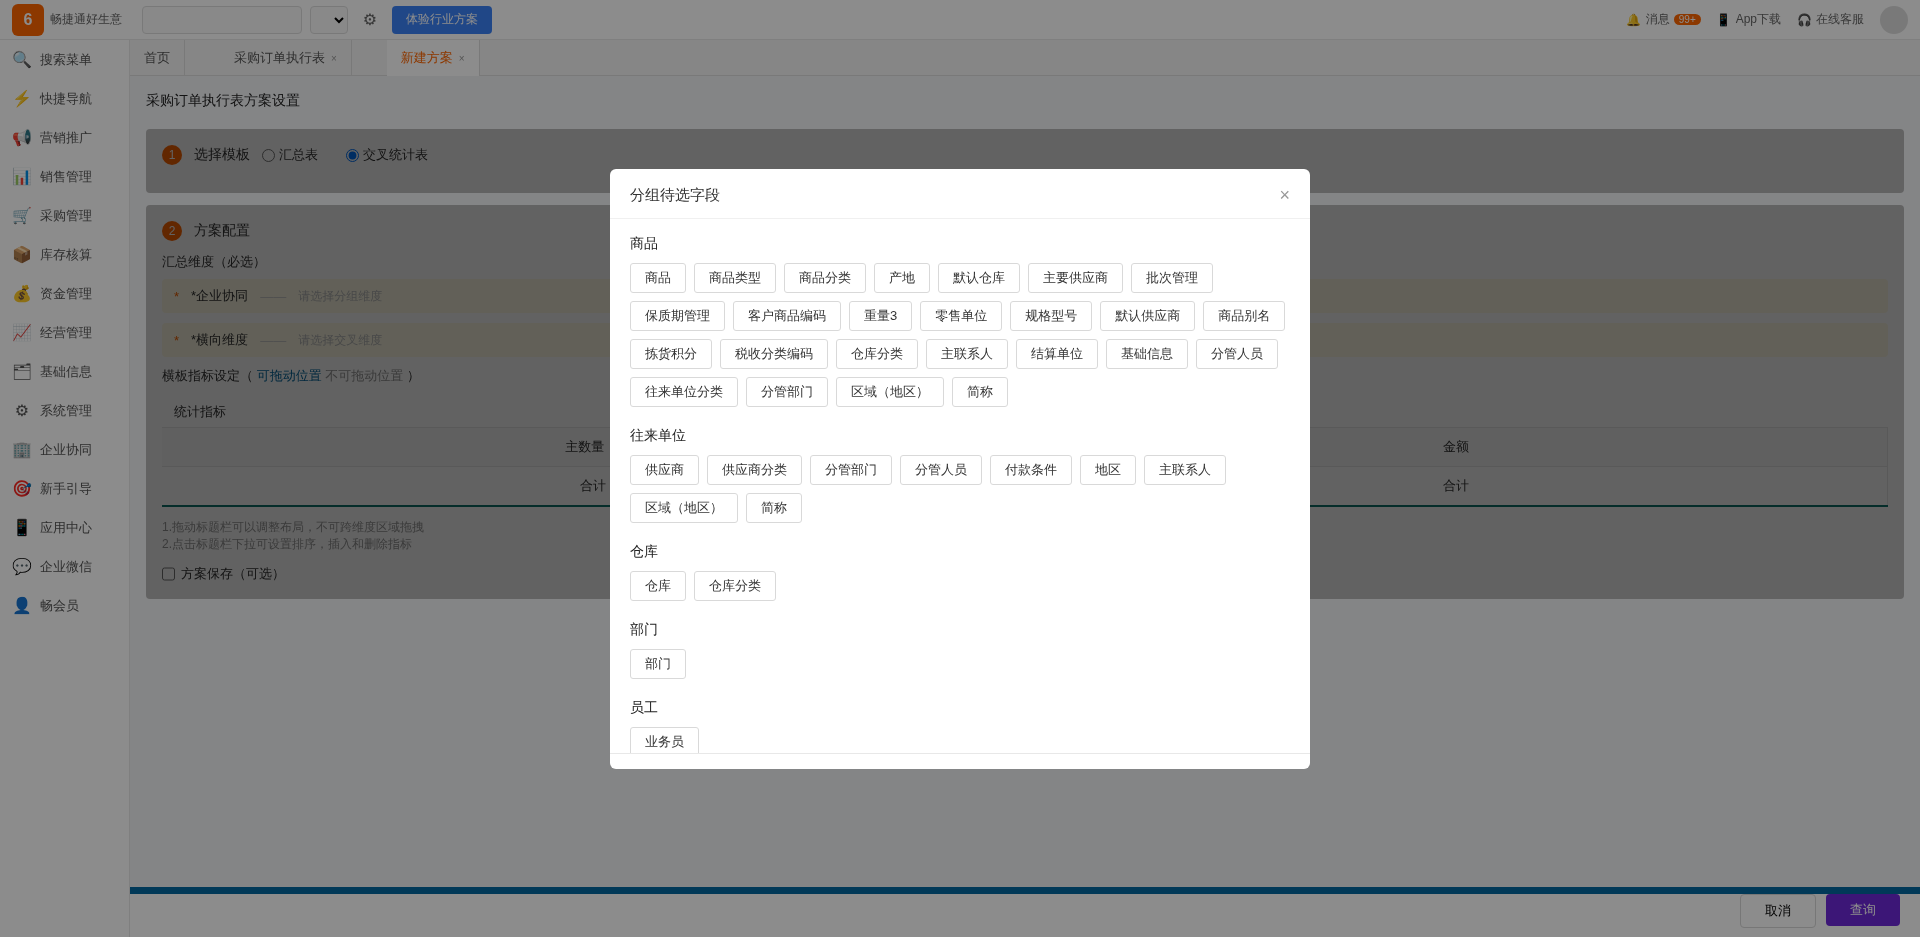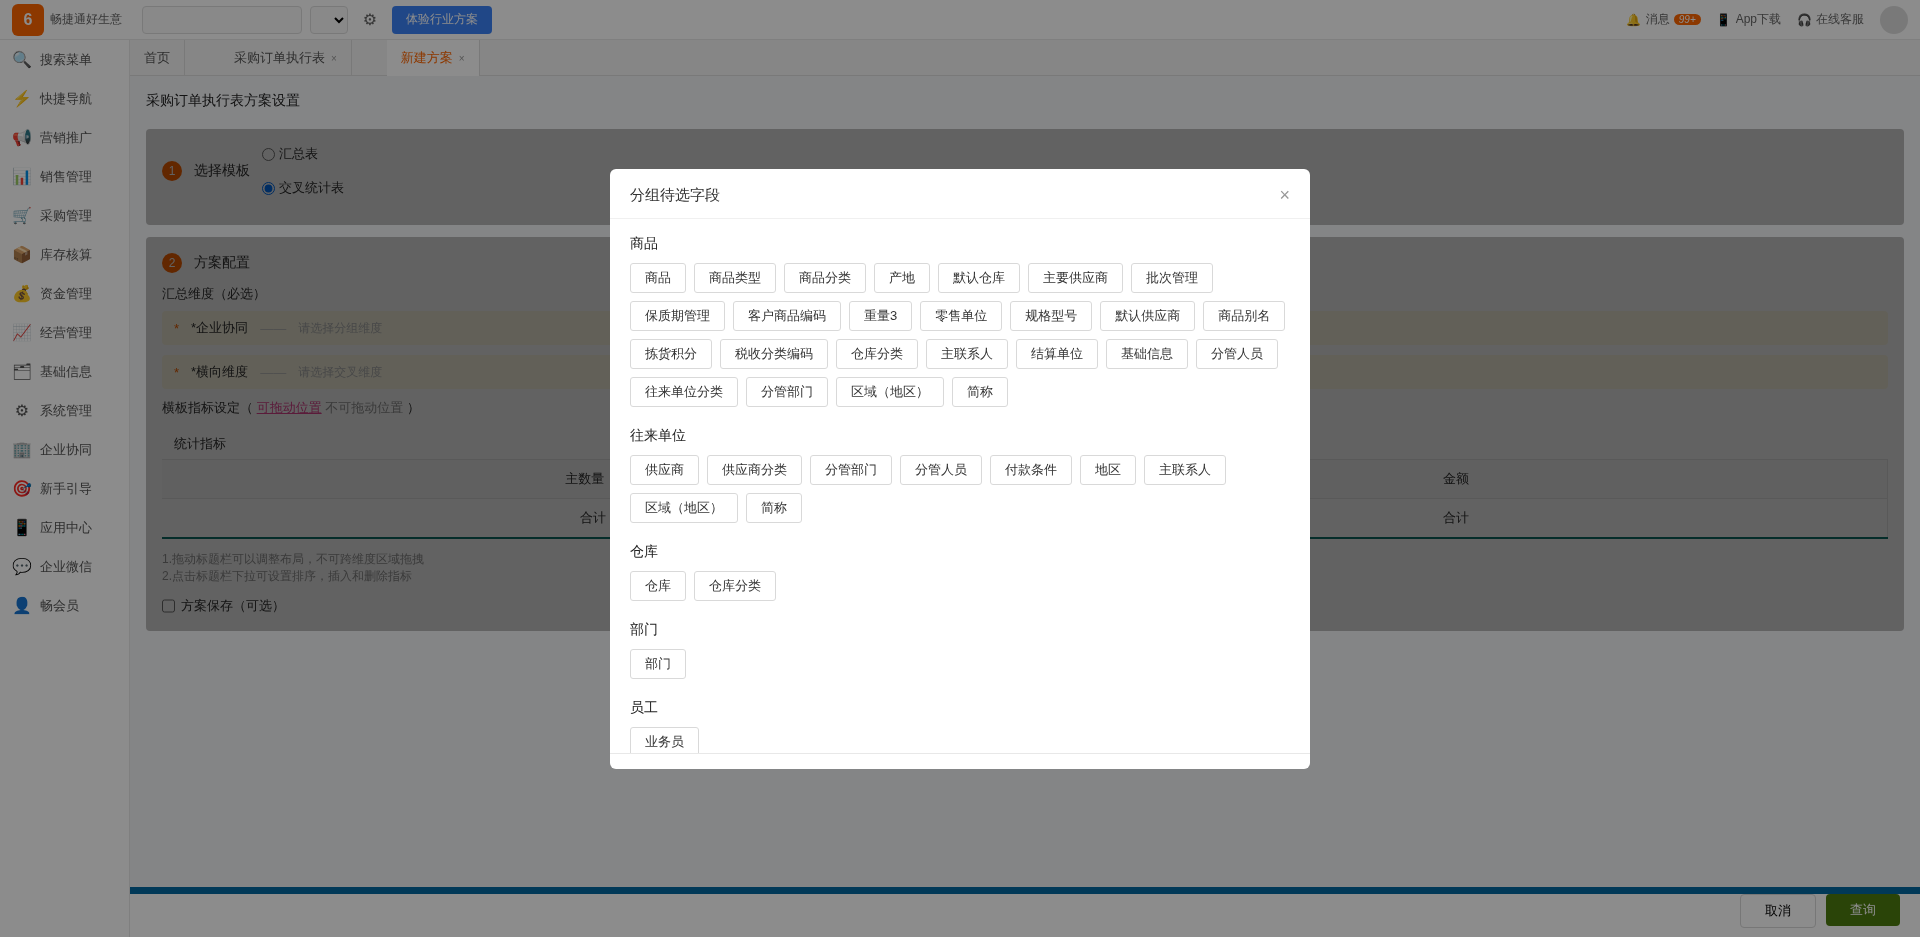--- a/index.html
+++ b/index.html
@@ -42,21 +42,21 @@
     .topbar-btn {
       height: 28px; padding: 0 14px; background: #3b82f6; color: #fff;
       border: none; border-radius: 4px; cursor: pointer; font-size: 12px;
     }
     .topbar-right {
       display: flex; align-items: center; gap: 16px; font-size: 12px; color: #666;
     }
     .topbar-right-item { display: flex; align-items: center; gap: 4px; cursor: pointer; }
     .badge {
       background: #f60; color: #fff; border-radius: 10px;
-      padding: 0 5px; font-size: 10px; min-width: 18px; text-align: center; font-style: italic;
+      padding: 0 5px; font-size: 10px; min-width: 18px; text-align: center;
     }
     .avatar { width: 28px; height: 28px; background: #ddd; border-radius: 50%; }
 
     
     .sidebar {
       position: fixed; top: 40px; left: 0; bottom: 0;
       width: 130px; background: #fff; border-right: 1px solid #e8e8e8;
       display: flex; flex-direction: column; z-index: 50;
       overflow-y: auto;
     }
@@ -89,21 +89,21 @@
 
     
     .config-section { background: #fff; border-radius: 4px; padding: 16px; margin-bottom: 12px; }
     .step-row { display: flex; align-items: center; gap: 12px; margin-bottom: 12px; }
     .step-num {
       width: 20px; height: 20px; background: #f60; color: #fff;
       border-radius: 50%; display: flex; align-items: center; justify-content: center;
       font-size: 12px; flex-shrink: 0;
     }
     .step-label { font-size: 14px; font-weight: 500; }
-    .radio-group { display: flex; gap: 16px; align-items: flex-start; flex-direction: column; }
+    .radio-group { display: flex; gap: 28px; align-items: flex-start; }
     .radio-item { display: flex; align-items: center; gap: 4px; cursor: pointer; font-size: 13px; }
 
     
     .overlay {
       position: fixed; top: 0; left: 0; right: 0; bottom: 0;
       background: rgba(0,0,0,0.45); z-index: 200;
       display: flex; align-items: center; justify-content: center;
     }
 
     
@@ -140,21 +140,21 @@
     .modal-hscroll {
       height: 16px; border-top: 1px solid #e8e8e8;
       display: flex; align-items: center; overflow-x: auto;
       flex-shrink: 0;
     }
     .btn-cancel {
       padding: 7px 24px; border: 1px solid #d9d9d9; border-radius: 4px;
       background: #fff; cursor: pointer; font-size: 13px;
     }
     .btn-confirm {
-      padding: 7px 24px; background: #4d7c0f; color: #fff;
+      padding: 7px 24px; background: #6d28d9; color: #fff;
       border: none; border-radius: 4px; cursor: pointer; font-size: 13px;
     }
 
     
     .table-area { background: #fff; border-radius: 4px; margin-top: 12px; }
     .table-header { display: flex; background: #fafafa; border-bottom: 1px solid #e8e8e8; }
     .table-cell {
       padding: 10px 12px; font-size: 13px; border-right: 1px solid #e8e8e8;
       flex: 1; text-align: center;
     }
@@ -316,21 +316,21 @@
       <span class="dim-text" style="color:#bbb;">请选择分组维度</span>
     </div>
     <div style="display:flex; align-items:center; gap:12px; margin-bottom:10px; background:#fffbe6; padding:8px 12px; border-radius:4px;">
       <span style="color:#f60;">*</span>
       <span>*横向维度</span>
       <span style="color:#ccc;">——</span>
       <span class="dim-text" style="color:#bbb;">请选择交叉维度</span>
     </div>
     <div style="margin-bottom:8px; font-size:13px;">
       <span>横板指标设定（</span>
-      <span style="color:#ec4899; cursor:pointer;text-decoration:underline;">可拖动位置</span>
+      <span style="color:#0369a1; cursor:pointer;">可拖动位置</span>
       <span>  </span>
       <span style="color:#999;">不可拖动位置</span>
       <span>）</span>
     </div>
     <div class="table-area">
       <div style="padding:6px 12px; font-size:13px; font-weight:500; border-bottom:1px solid #e8e8e8;">统计指标</div>
       <div class="table-header">
         <div class="table-cell">
           <span>主数量</span> <span style="color:#f60;">▼</span>
         </div>

